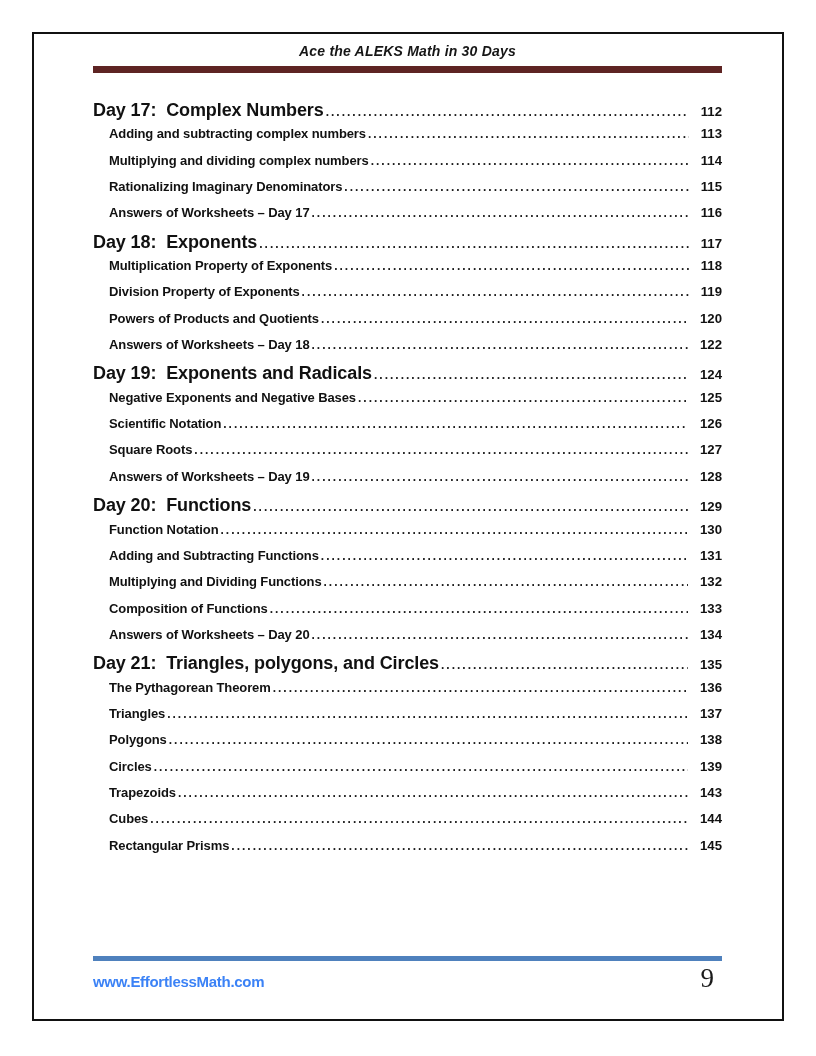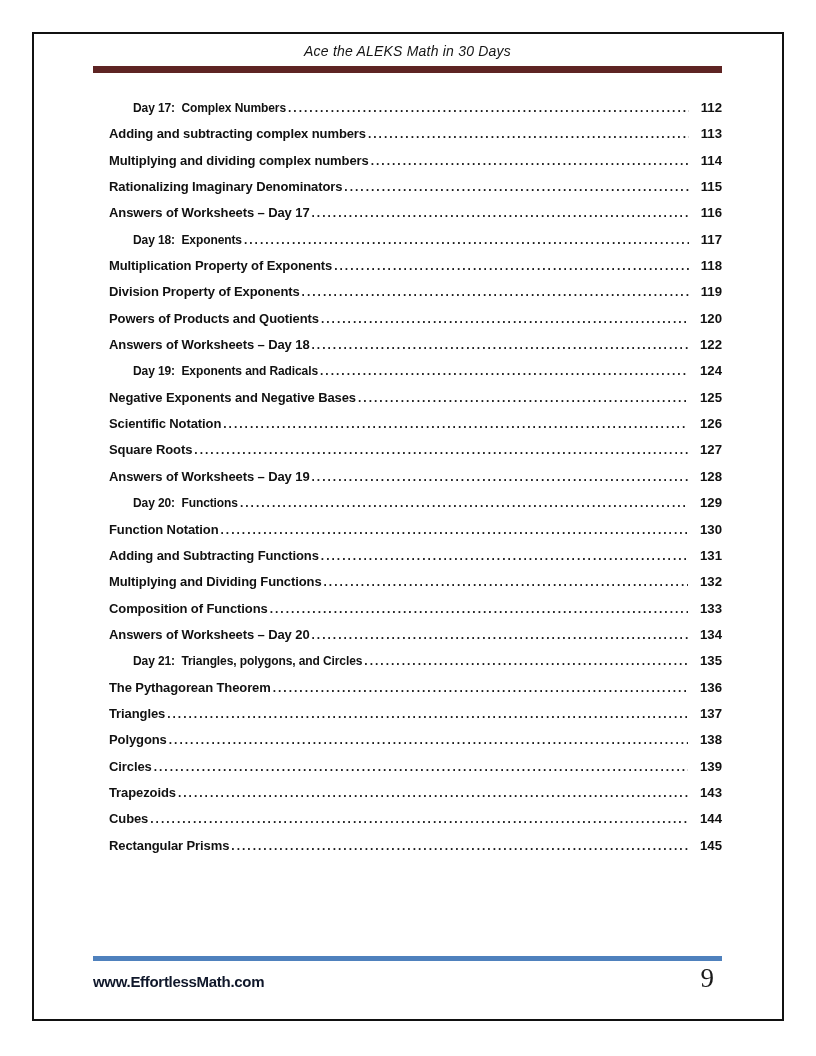--- a/index.html
+++ b/index.html
@@ -19,21 +19,21 @@
     width: 752px; height: 989px;
     border: 2px solid #111111;
     background: #ffffff;
   }
   .header-title {
     position: absolute;
     left: 93px; top: 43px;
     width: 629px;
     text-align: center;
     font-size: 14px;
-    font-weight: normal;
+    font-weight: bold;
     font-style: italic;
     letter-spacing: 0.2px;
     color: #161616;
     white-space: pre;
   }
   .header-rule {
     position: absolute;
     left: 93px; top: 66px;
     width: 629px; height: 7px;
   }
@@ -46,21 +46,21 @@
     display: flex;
     align-items: baseline;
     height: 26.35px;
     padding-top: 5px;
   }
   .toc-row .toc-label {
     white-space: pre;
     font-weight: bold;
     letter-spacing: -0.1px;
   }
-  .toc-row.lvl1 .toc-label { font-size: 12px; margin-left: 40px; }
+  .toc-row.lvl1 .toc-label { font-size: 18px; }
   .toc-row.lvl2 { padding-left: 16px; text-align: center; }
   .toc-row.lvl2 .toc-label { font-size: 13px; }
   .toc-dots {
     flex: 1;
     overflow: hidden;
     white-space: nowrap;
     margin: 0 3px 0 2px;
     font-size: 12px;
     font-weight: bold;
     color: #1a1a1a;
@@ -85,21 +85,21 @@
     left: 93px; top: 963px;
     width: 629px;
     display: flex;
     justify-content: space-between;
     align-items: baseline;
   }
   .footer-url {
     font-size: 15px;
     font-weight: bold;
     letter-spacing: -0.3px;
-    color: #0f172a;
+    color: #3b82f6;
     padding-top: 8px;
   }
   .footer-page-number {
     font-family: "Liberation Serif", serif;
     font-size: 27px;
     font-weight: normal;
     color: #1a1a1a;
     padding-right: 8px;
   }
 </style>

